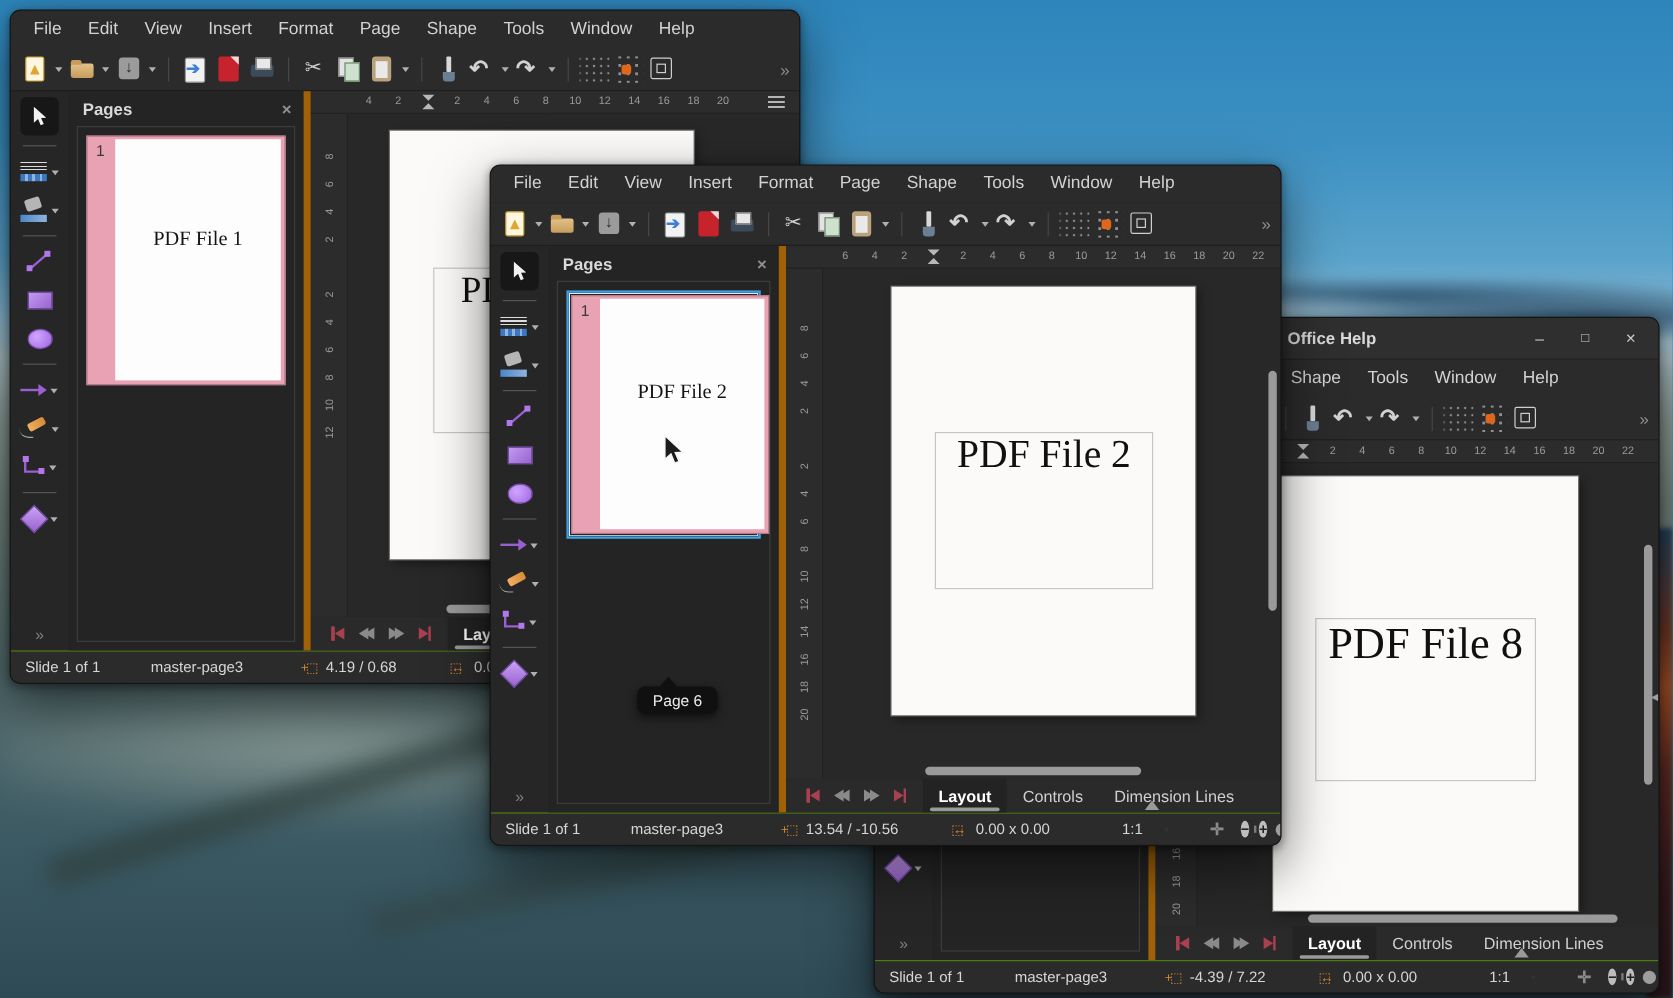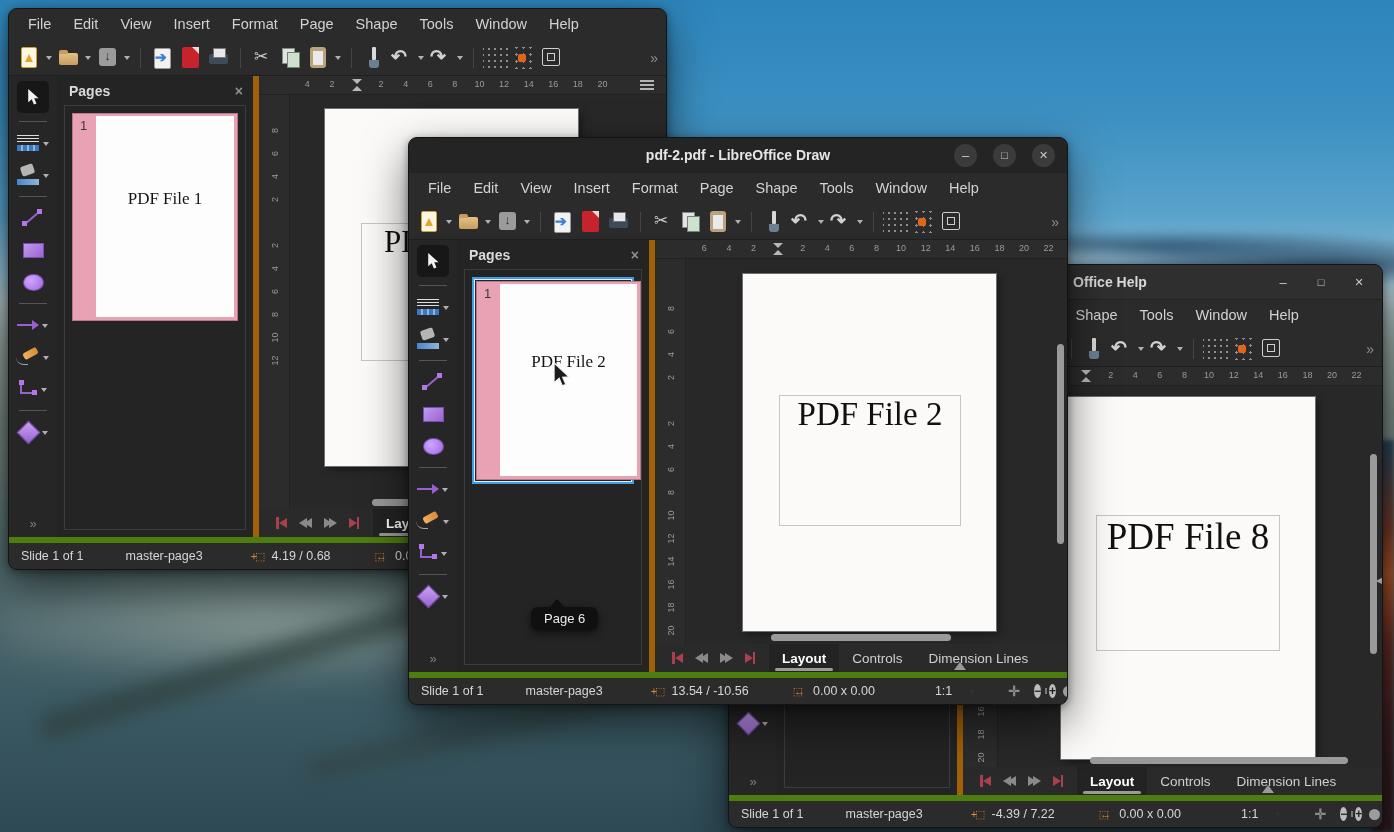--- a/index.html
+++ b/index.html
@@ -213,21 +213,21 @@
   .tri.r{border-left:8px solid currentColor}
   .bar{width:2.5px;height:12px;background:currentColor}
   .narr.red{color:#a84050} .narr.gray{color:#8a8a8a}
   .tabs{display:flex;align-items:center;gap:0;margin-left:14px;height:100%}
   .tab{padding:0 13px;color:#cfcfcf;font-size:13.5px;height:100%;display:flex;align-items:center;position:relative}
   .tab.active{color:#fff;font-weight:bold;background:#232323}
   .tab.active::after{content:"";position:absolute;left:6px;right:6px;bottom:1px;height:3px;
     background:#9a9a9a;border-radius:2px}
 
   
-  .statusbar{height:26px;flex:0 0 26px;background:#2b2b2b;border-top:6px solid #4d7c0f;
+  .statusbar{height:26px;flex:0 0 26px;background:#2b2b2b;border-top:1px solid #4d7c0f;
     display:flex;align-items:center;color:#d6d6d6;font-size:12.5px;white-space:nowrap;overflow:hidden}
   .statusbar .seg{padding:0 8px}
   .s-slide{margin-left:4px} .s-master{margin-left:26px}
   .posicon{color:#dc8a33;font-size:11px;margin-left:40px}
   .posicon::before{content:"+⬚";letter-spacing:-2px}
   .sizeicon{color:#dc8a33;font-size:11px;margin-left:36px}
   .sizeicon::before{content:"⬚";}
   .sizeicon::after{content:"↔";margin-left:-9px;color:#dc8a33}
   .s-scale{margin-left:44px}
   .sqicon{width:13px;height:13px;background:#cfcfcf;border-radius:2px;display:inline-block;
@@ -646,28 +646,20 @@
     <span class="zbtn">−</span>
     <span class="ztrack">
         <span class="zthumb"></span>
       </span>
     <span class="zbtn" style="margin-left:0">+</span>
     <span class="seg s-zoom">32%</span>
   </div>
 </div>
 
 <div class="win" id="w2">
-  <div class="titlebar">
-    <span>pdf-2.pdf - LibreOffice Draw</span>
-    <span class="winctl">
-      <span class="wbtn min"></span>
-      <span class="wbtn max"></span>
-      <span class="wbtn cls"></span>
-    </span>
-  </div>
   <div class="menubar">
       <span class="menuitem">File</span>
       <span class="menuitem">Edit</span>
       <span class="menuitem">View</span>
       <span class="menuitem">Insert</span>
       <span class="menuitem">Format</span>
       <span class="menuitem">Page</span>
       <span class="menuitem">Shape</span>
       <span class="menuitem">Tools</span>
       <span class="menuitem">Window</span>

